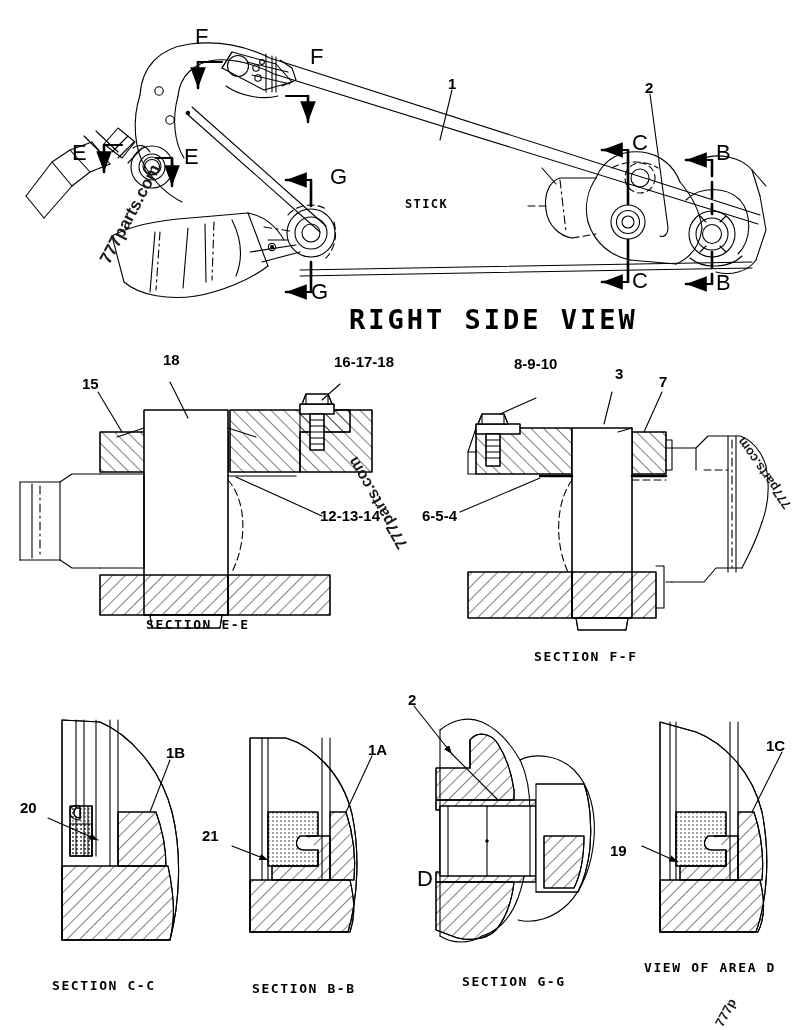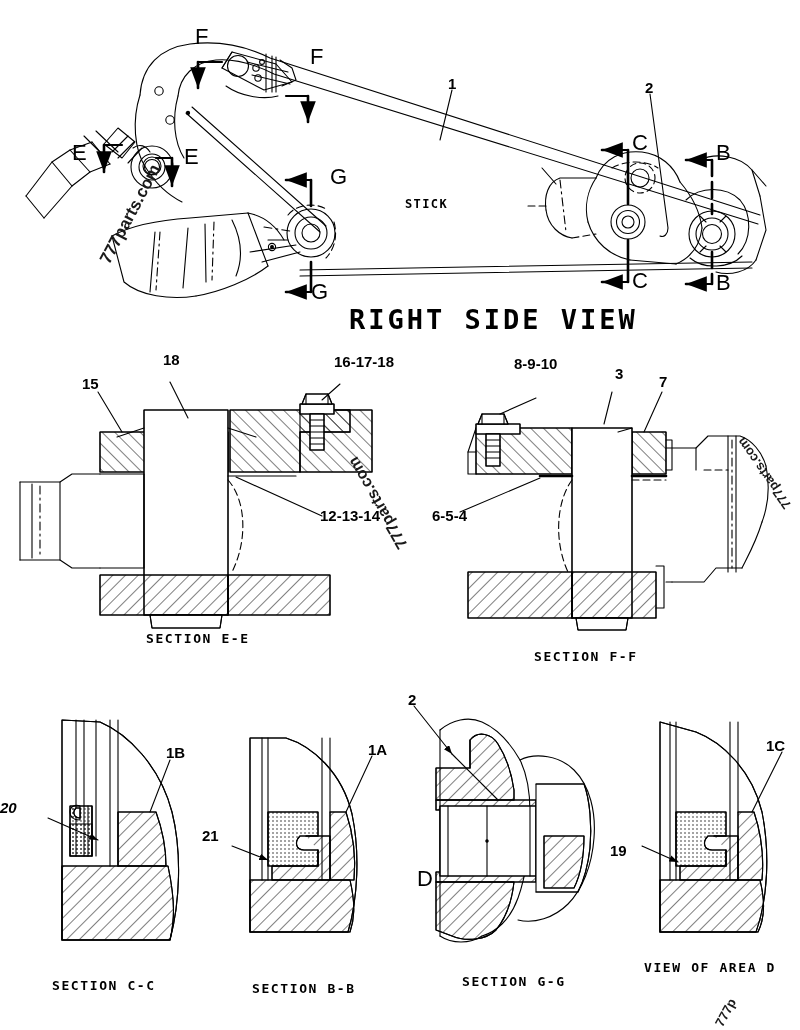--- a/index.html
+++ b/index.html
@@ -462,29 +462,29 @@
 <div class="lbl num" style="left:448px;top:76px;">1</div>
 <div class="lbl num" style="left:645px;top:80px;">2</div>
 
 <div class="lbl stick-lbl" style="left:405px;top:198px;">STICK</div>
 <div class="lbl big-title" style="left:349px;top:306px;">RIGHT SIDE VIEW</div>
 
 <div class="lbl num" style="left:82px;top:376px;">15</div>
 <div class="lbl num" style="left:163px;top:352px;">18</div>
 <div class="lbl num" style="left:334px;top:354px;">16-17-18</div>
 <div class="lbl num" style="left:320px;top:508px;">12-13-14</div>
-<div class="lbl sect-title" style="left:146px;top:632px;">SECTION E-E</div>
+<div class="lbl sect-title" style="left:146px;top:618px;">SECTION E-E</div>
 
 <div class="lbl num" style="left:514px;top:356px;">8-9-10</div>
 <div class="lbl num" style="left:615px;top:366px;">3</div>
 <div class="lbl num" style="left:659px;top:374px;">7</div>
-<div class="lbl num" style="left:422px;top:508px;margin-left:10px;">6-5-4</div>
+<div class="lbl num" style="left:422px;top:508px;">6-5-4</div>
 <div class="lbl sect-title" style="left:534px;top:650px;">SECTION F-F</div>
 
-<div class="lbl num" style="left:0;top:800px;font-style:italic;">20</div>
+<div class="lbl num" style="left:20px;top:800px;">20</div>
 <div class="lbl num" style="left:166px;top:745px;">1B</div>
 <div class="lbl sect-title" style="left:52px;top:979px;">SECTION C-C</div>
 
 <div class="lbl num" style="left:202px;top:828px;text-align:right;">21</div>
 <div class="lbl num" style="left:368px;top:742px;">1A</div>
 <div class="lbl sect-title" style="left:252px;top:975px;margin-top:7px;">SECTION B-B</div>
 
 <div class="lbl num" style="left:408px;top:692px;">2</div>
 <div class="lbl viewletter" style="left:417px;top:868px;">D</div>
 <div class="lbl sect-title" style="left:462px;top:975px;">SECTION G-G</div>

